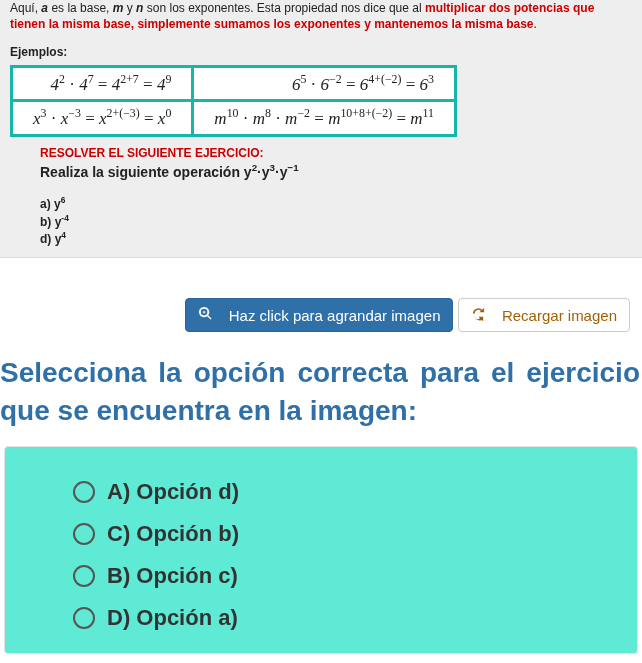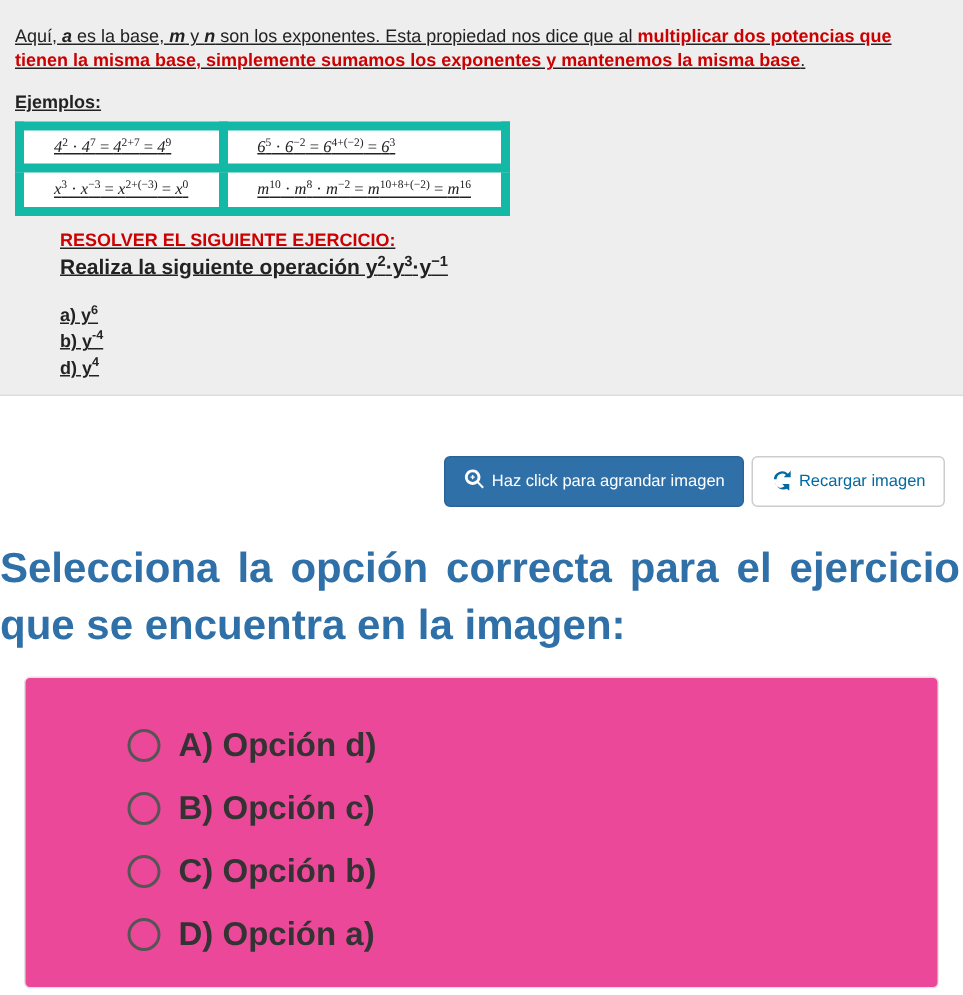--- a/index.html
+++ b/index.html
@@ -4,85 +4,84 @@
 <style>
   * { box-sizing: border-box; }
   body {
     margin: 0;
     font-family: Arial, Helvetica, sans-serif;
     background: #fff;
     width: 642px;
   }
   .worksheet {
     background: #eeeeee;
-    padding: 16px 10px 10px 10px;
+    padding: 0 10px 10px 10px;
     border-bottom: 1px solid #ddd;
     font-size: 12px;
     line-height: 1.35;
     color: #222;
-    text-decoration: underline;
   }
   .worksheet .intro .base { font-style: italic; font-weight: bold; }
   .worksheet .intro .mn   { font-style: italic; font-weight: bold; }
   .worksheet .intro .prop { color: #cc0000; font-weight: bold; }
   .worksheet .ej-title { font-weight: bold; margin-top: 12px; }
   .ex-table {
     border-collapse: collapse;
     margin: 4px 0 8px 0;
     background: #fff;
   }
   .ex-table td {
-    border: 6px solid #14b8a6;
+    border: 3px solid #14b8a6;
     padding: 3px 20px;
     font-family: 'Cambria Math','Times New Roman',serif;
-    font-size: 11px;
+    font-size: 17px;
     white-space: nowrap;
-    text-align: left;
+    text-align: right;
   }
   sup { font-size: 0.7em; }
   .exercise { margin: 6px 0 0 30px; }
   .exercise .resolver { color: #cc0000; font-weight: bold; font-size: 12px; }
   .exercise .realiza  { font-weight: bold; font-size: 14px; }
   .exercise .opts { font-weight: bold; font-size: 12px; line-height: 1.35; margin-top: 14px; }
 
   .btn-row {
     text-align: right;
     padding: 40px 12px 18px 0;
   }
   .btn {
     display: inline-flex;
     align-items: center;
-    gap: 4px;
+    gap: 16px;
     padding: 7px 12px;
-    font-size: 11px;
+    font-size: 15px;
     border-radius: 4px;
     border: 1px solid transparent;
     cursor: pointer;
     vertical-align: middle;
   }
   .btn-primary { background: #2f70a8; color: #fff; border-color: #2a6496; }
-  .btn-default { background: #fff; color: #0369a1; border-color: #ccc; }
+  .btn-default { background: #fff; color: #a16207; border-color: #ccc; }
   .btn svg { width: 15px; height: 15px; }
 
   .question {
     color: #2f70a8;
     font-weight: bold;
     font-size: 28px;
     line-height: 1.35;
     padding: 4px 2px 16px 0;
     text-align: justify;
     text-align-last: left;
   }
 
   .answers {
-    background: #ec4899;
+    background: #5eead4;
     border: 1px solid #e3e3e3;
     border-radius: 4px;
     padding: 24px 10px 14px 10px;
-    margin: 0 16px;
+    margin: 0 4px;
   }
   .answer {
     display: flex;
     align-items: center;
     gap: 12px;
     padding: 8px 4px 8px 58px;
     font-size: 22px;
     font-weight: bold;
     color: #333;
     cursor: pointer;
@@ -103,21 +102,21 @@
   </div>
   <div class="ej-title">Ejemplos:</div>
   <table class="ex-table">
     <tbody>
         <tr>
       <td><i>4</i><sup>2</sup> · <i>4</i><sup>7</sup> = <i>4</i><sup>2+7</sup> = <i>4</i><sup>9</sup></td>
       <td><i>6</i><sup>5</sup> · <i>6</i><sup>−2</sup> = <i>6</i><sup>4+(−2)</sup> = <i>6</i><sup>3</sup></td>
     </tr>
     <tr>
       <td><i>x</i><sup>3</sup> · <i>x</i><sup>−3</sup> = <i>x</i><sup>2+(−3)</sup> = <i>x</i><sup>0</sup></td>
-      <td><i>m</i><sup>10</sup> · <i>m</i><sup>8</sup> · <i>m</i><sup>−2</sup> = <i>m</i><sup>10+8+(−2)</sup> = <i>m</i><sup>16</sup></td>
+      <td><i>m</i><sup>10</sup> · <i>m</i><sup>8</sup> · <i>m</i><sup>−2</sup> = <i>m</i><sup>10+8+(−2)</sup> = <i>m</i><sup>11</sup></td>
     </tr>
   </tbody>
     </table>
   <div class="exercise">
     <div class="resolver">RESOLVER EL SIGUIENTE EJERCICIO:</div>
     <div class="realiza">Realiza la siguiente operación y<sup>2</sup>·y<sup>3</sup>·y<sup>−1</sup></div>
     <div class="opts">
       <div>a) y<sup>6</sup></div>
       <div>b) y<sup>-4</sup></div>
       <div>d) y<sup>4</sup></div>
@@ -146,23 +145,23 @@
 
 <div class="question">Selecciona la opción correcta para el ejercicio que se encuentra en la imagen:</div>
 
 <div class="answers">
   <div class="answer">
     <span class="radio"></span>
     <span>A) Opción d)</span>
   </div>
   <div class="answer">
     <span class="radio"></span>
-    <span>B) Opción c)</span>
+    <span>C) Opción b)</span>
   </div>
   <div class="answer">
     <span class="radio"></span>
-    <span>C) Opción b)</span>
+    <span>B) Opción c)</span>
   </div>
   <div class="answer">
     <span class="radio"></span>
     <span>D) Opción a)</span>
   </div>
 </div>
 
 </body></html>

